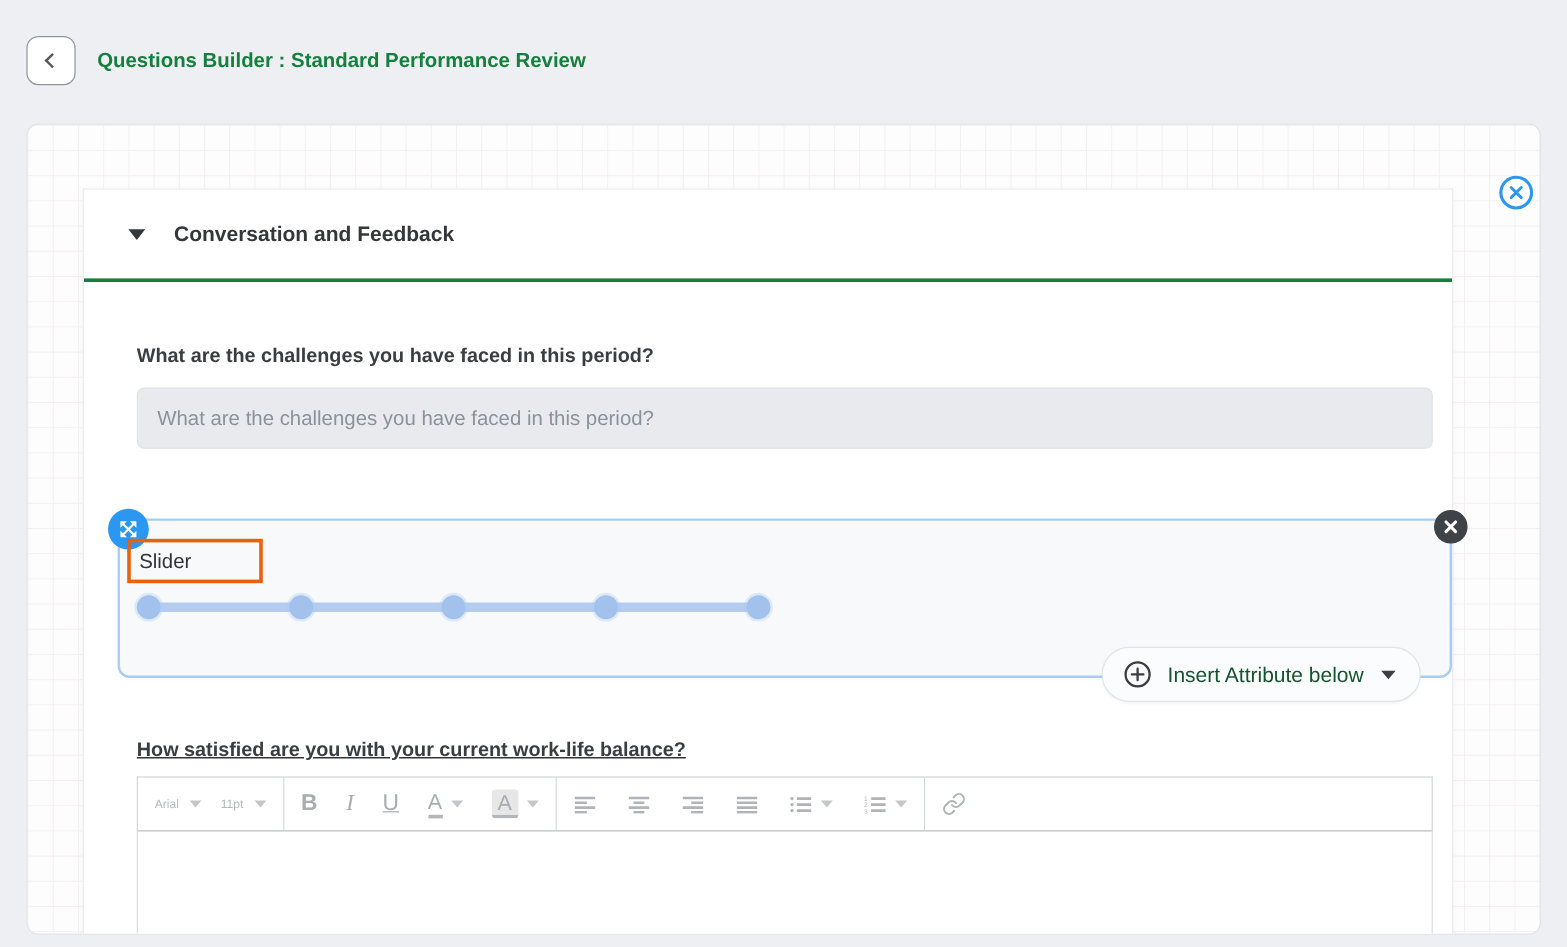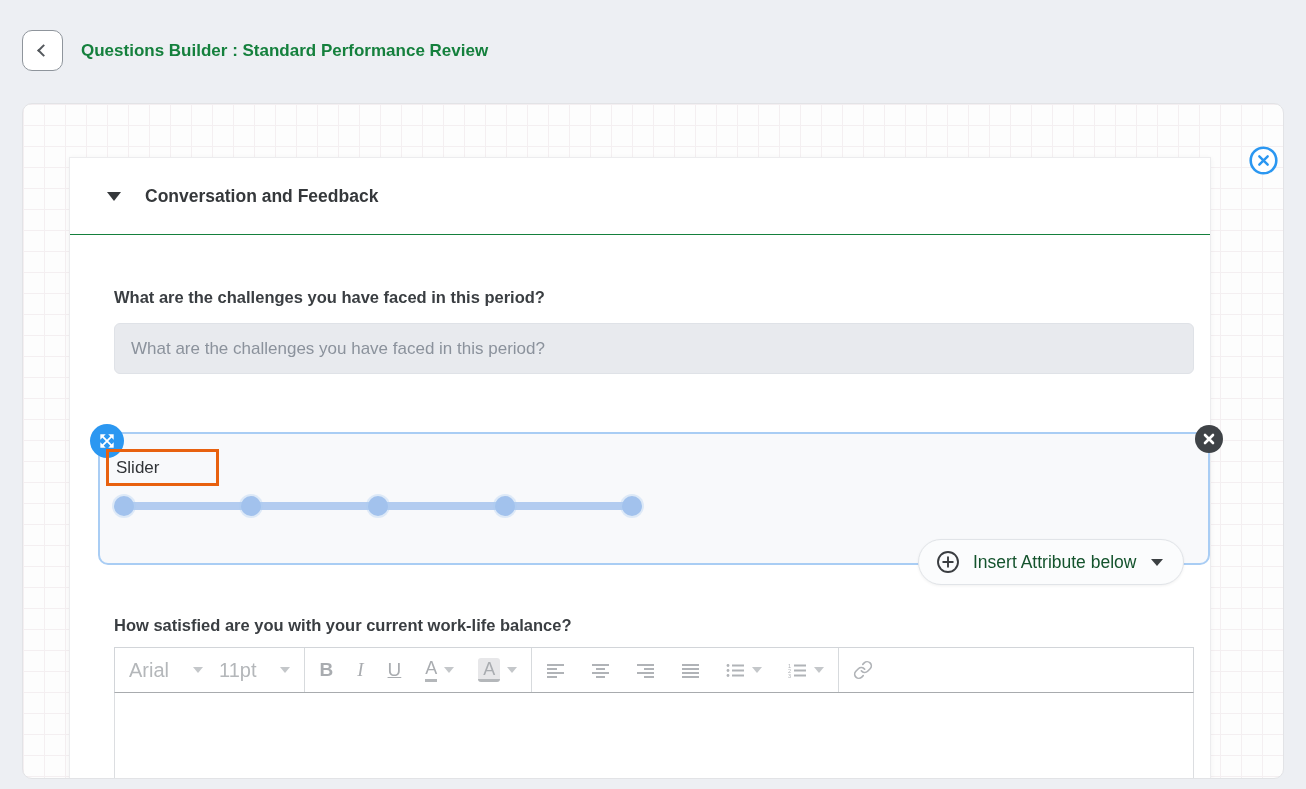--- a/index.html
+++ b/index.html
@@ -44,21 +44,21 @@
   }
 
   
   .card {
     position:absolute; left:46px; top:53px; width:1142px; height:623px;
     background:#fff; border:1px solid #ececee; border-bottom:none;
     box-shadow:0 1px 5px rgba(0,0,0,0.05);
   }
   .section-header {
     height:77px; display:flex; align-items:center; gap:24px;
-    padding-left:37px; border-bottom:1px solid #15803d; cursor:pointer;
+    padding-left:37px; border-bottom:3px solid #15803d; cursor:pointer;
   }
   .caret-down {
     width:0; height:0;
     border-left:7px solid transparent; border-right:7px solid transparent;
     border-top:9px solid #35383b;
   }
   .section-title { font-size:17.5px; font-weight:700; color:#35383b; }
 
   .q-label { font-size:16.5px; font-weight:700; color:#3a3e42; }
 
@@ -115,32 +115,32 @@
     box-shadow:0 1px 3px rgba(0,0,0,0.06);
     cursor:pointer; font-family:"Liberation Sans", sans-serif;
   }
   .insert-pill .pill-label { font-size:17.5px; color:#14532d; }
   .pill-caret {
     width:0; height:0; margin-left:2px;
     border-left:6px solid transparent; border-right:6px solid transparent;
     border-top:7px solid #3c4043;
   }
 
-  .q2 { margin:51px 44px 0; }
+  .q2 { margin:51px 44px 0;text-decoration:underline; }
 
   
   .editor { margin:12px 44px 0; width:1080px; }
   .toolbar {
     height:46px; display:flex; align-items:stretch;
     border:1px solid #d2d5d9; border-bottom:1px solid #a8abae;
     background:#fff; color:#b0b3b7;
   }
   .tb-group { display:flex; align-items:center; gap:16px; padding:0 14px; }
   .tb-sep { width:1px; background:#d7dadd; }
-  .tb-select { display:flex; align-items:center; gap:24px; font-size:20px; color:#b4b7ba; cursor:pointer; }
+  .tb-select { display:flex; align-items:center; gap:9px; font-size:10px; color:#b4b7ba; cursor:pointer; }
   .tb-caret {
     width:0; height:0;
     border-left:5px solid transparent; border-right:5px solid transparent;
     border-top:6px solid #c4c7ca;
   }
   .tb-btn {
     background:none; border:none; padding:0; cursor:pointer;
     font-size:19px; color:#a9acb0; font-family:"Liberation Sans", sans-serif;
     display:flex; align-items:center;
   }

